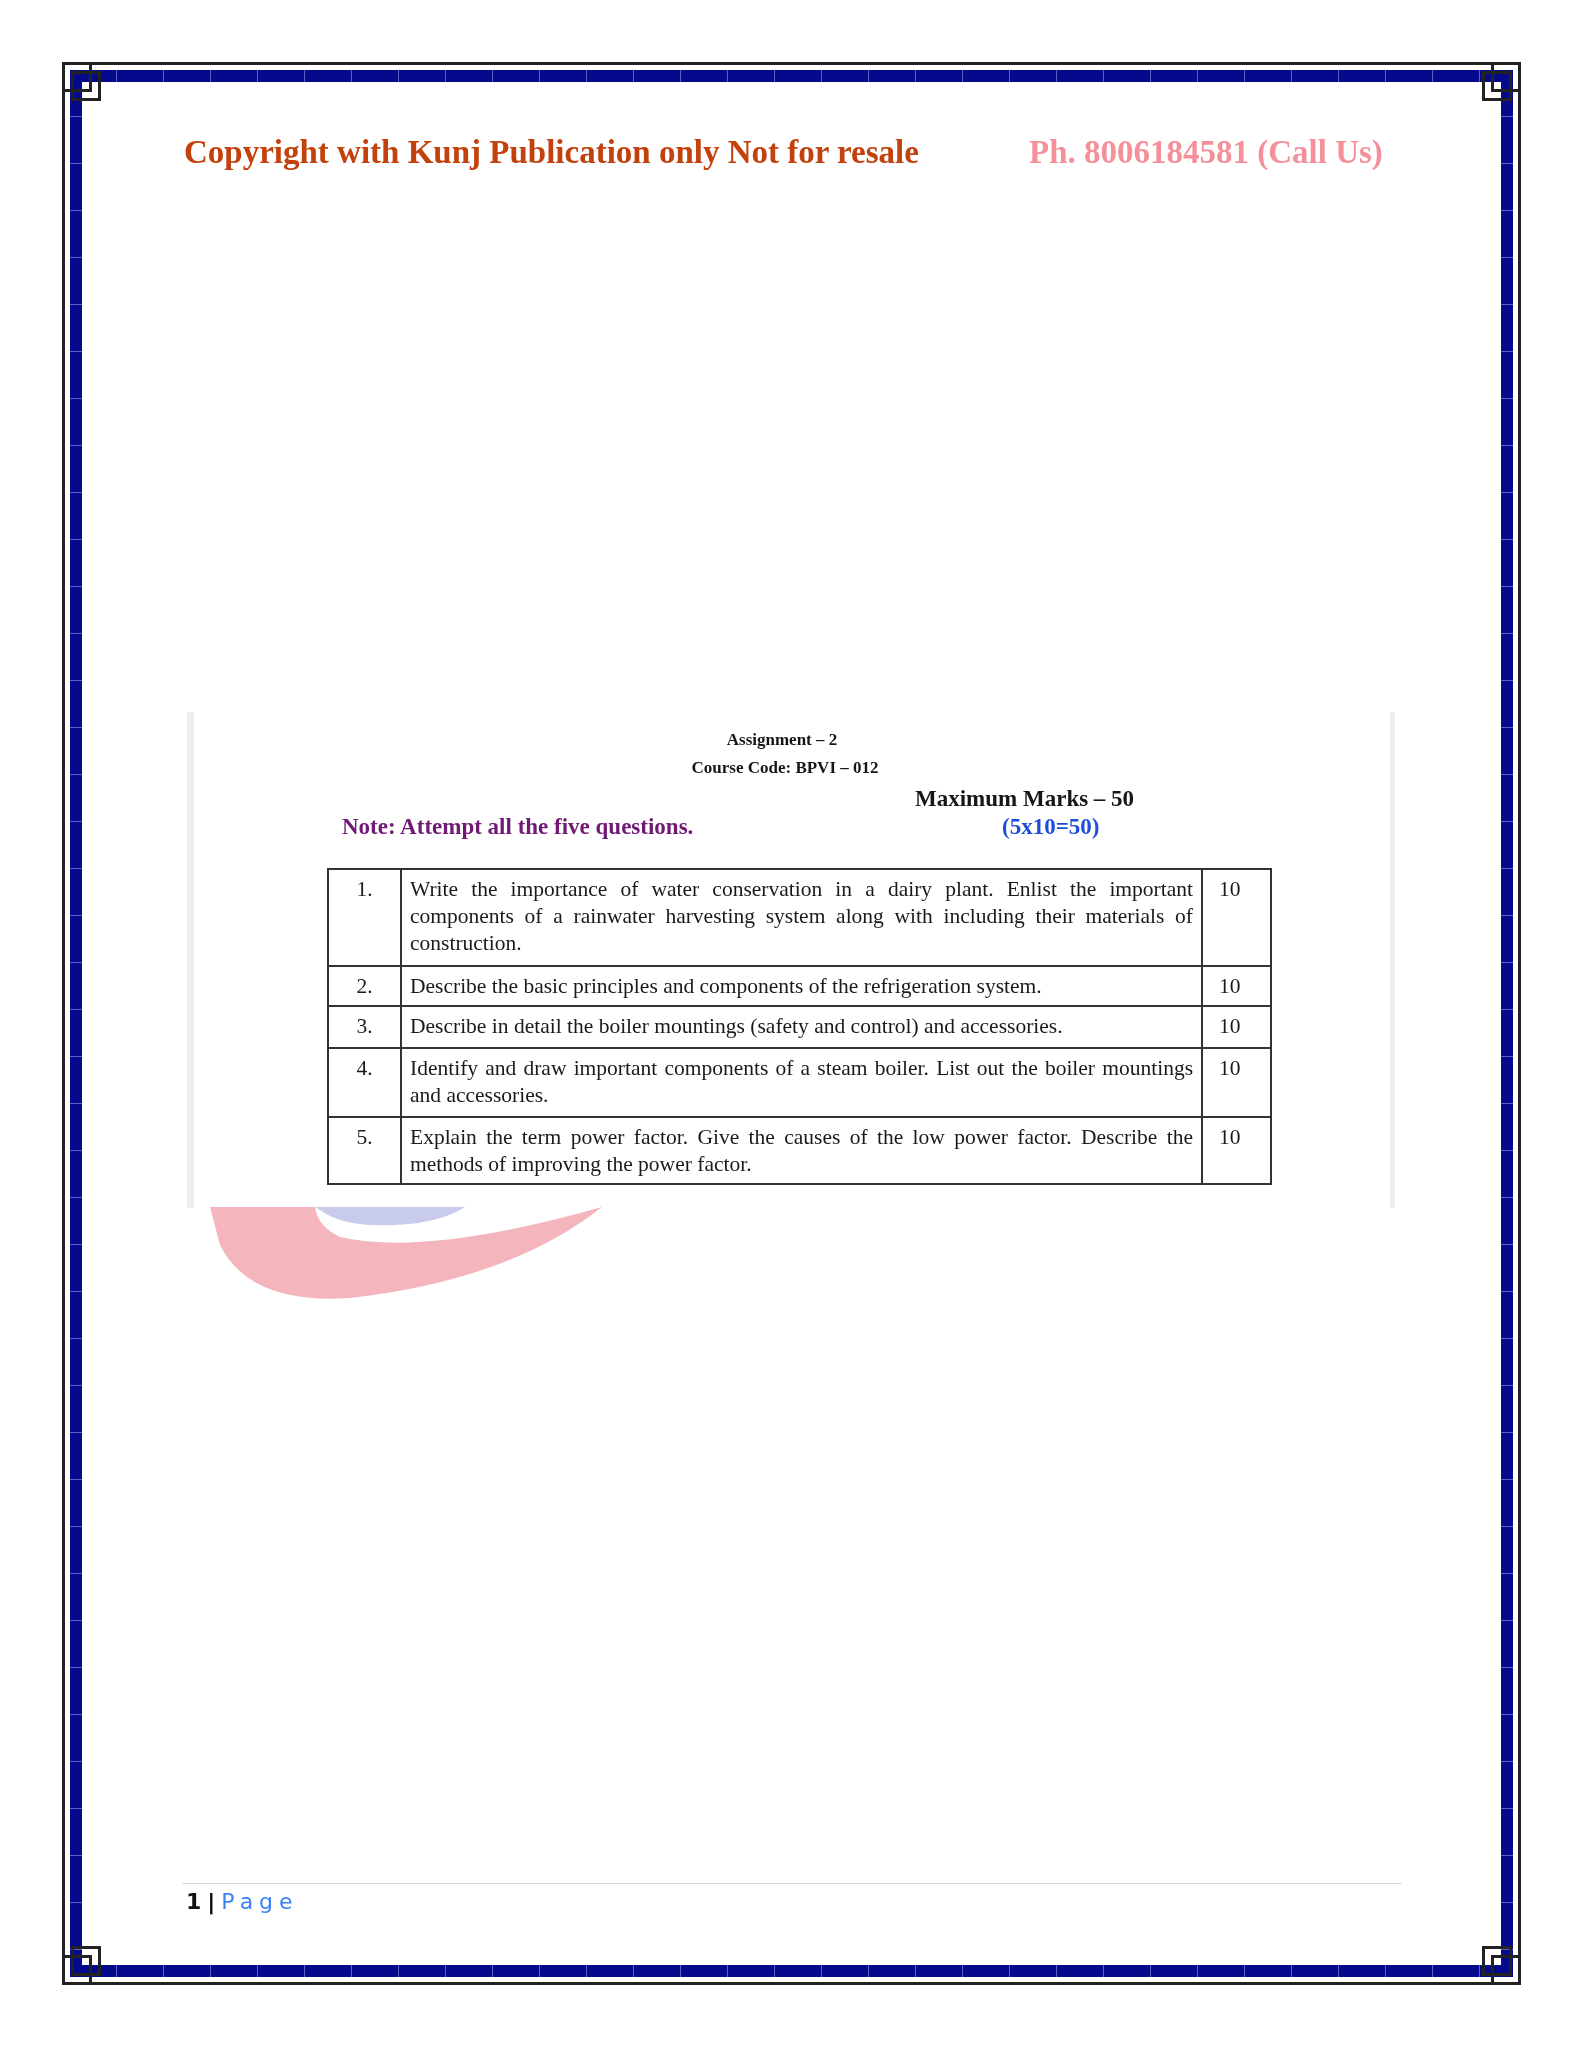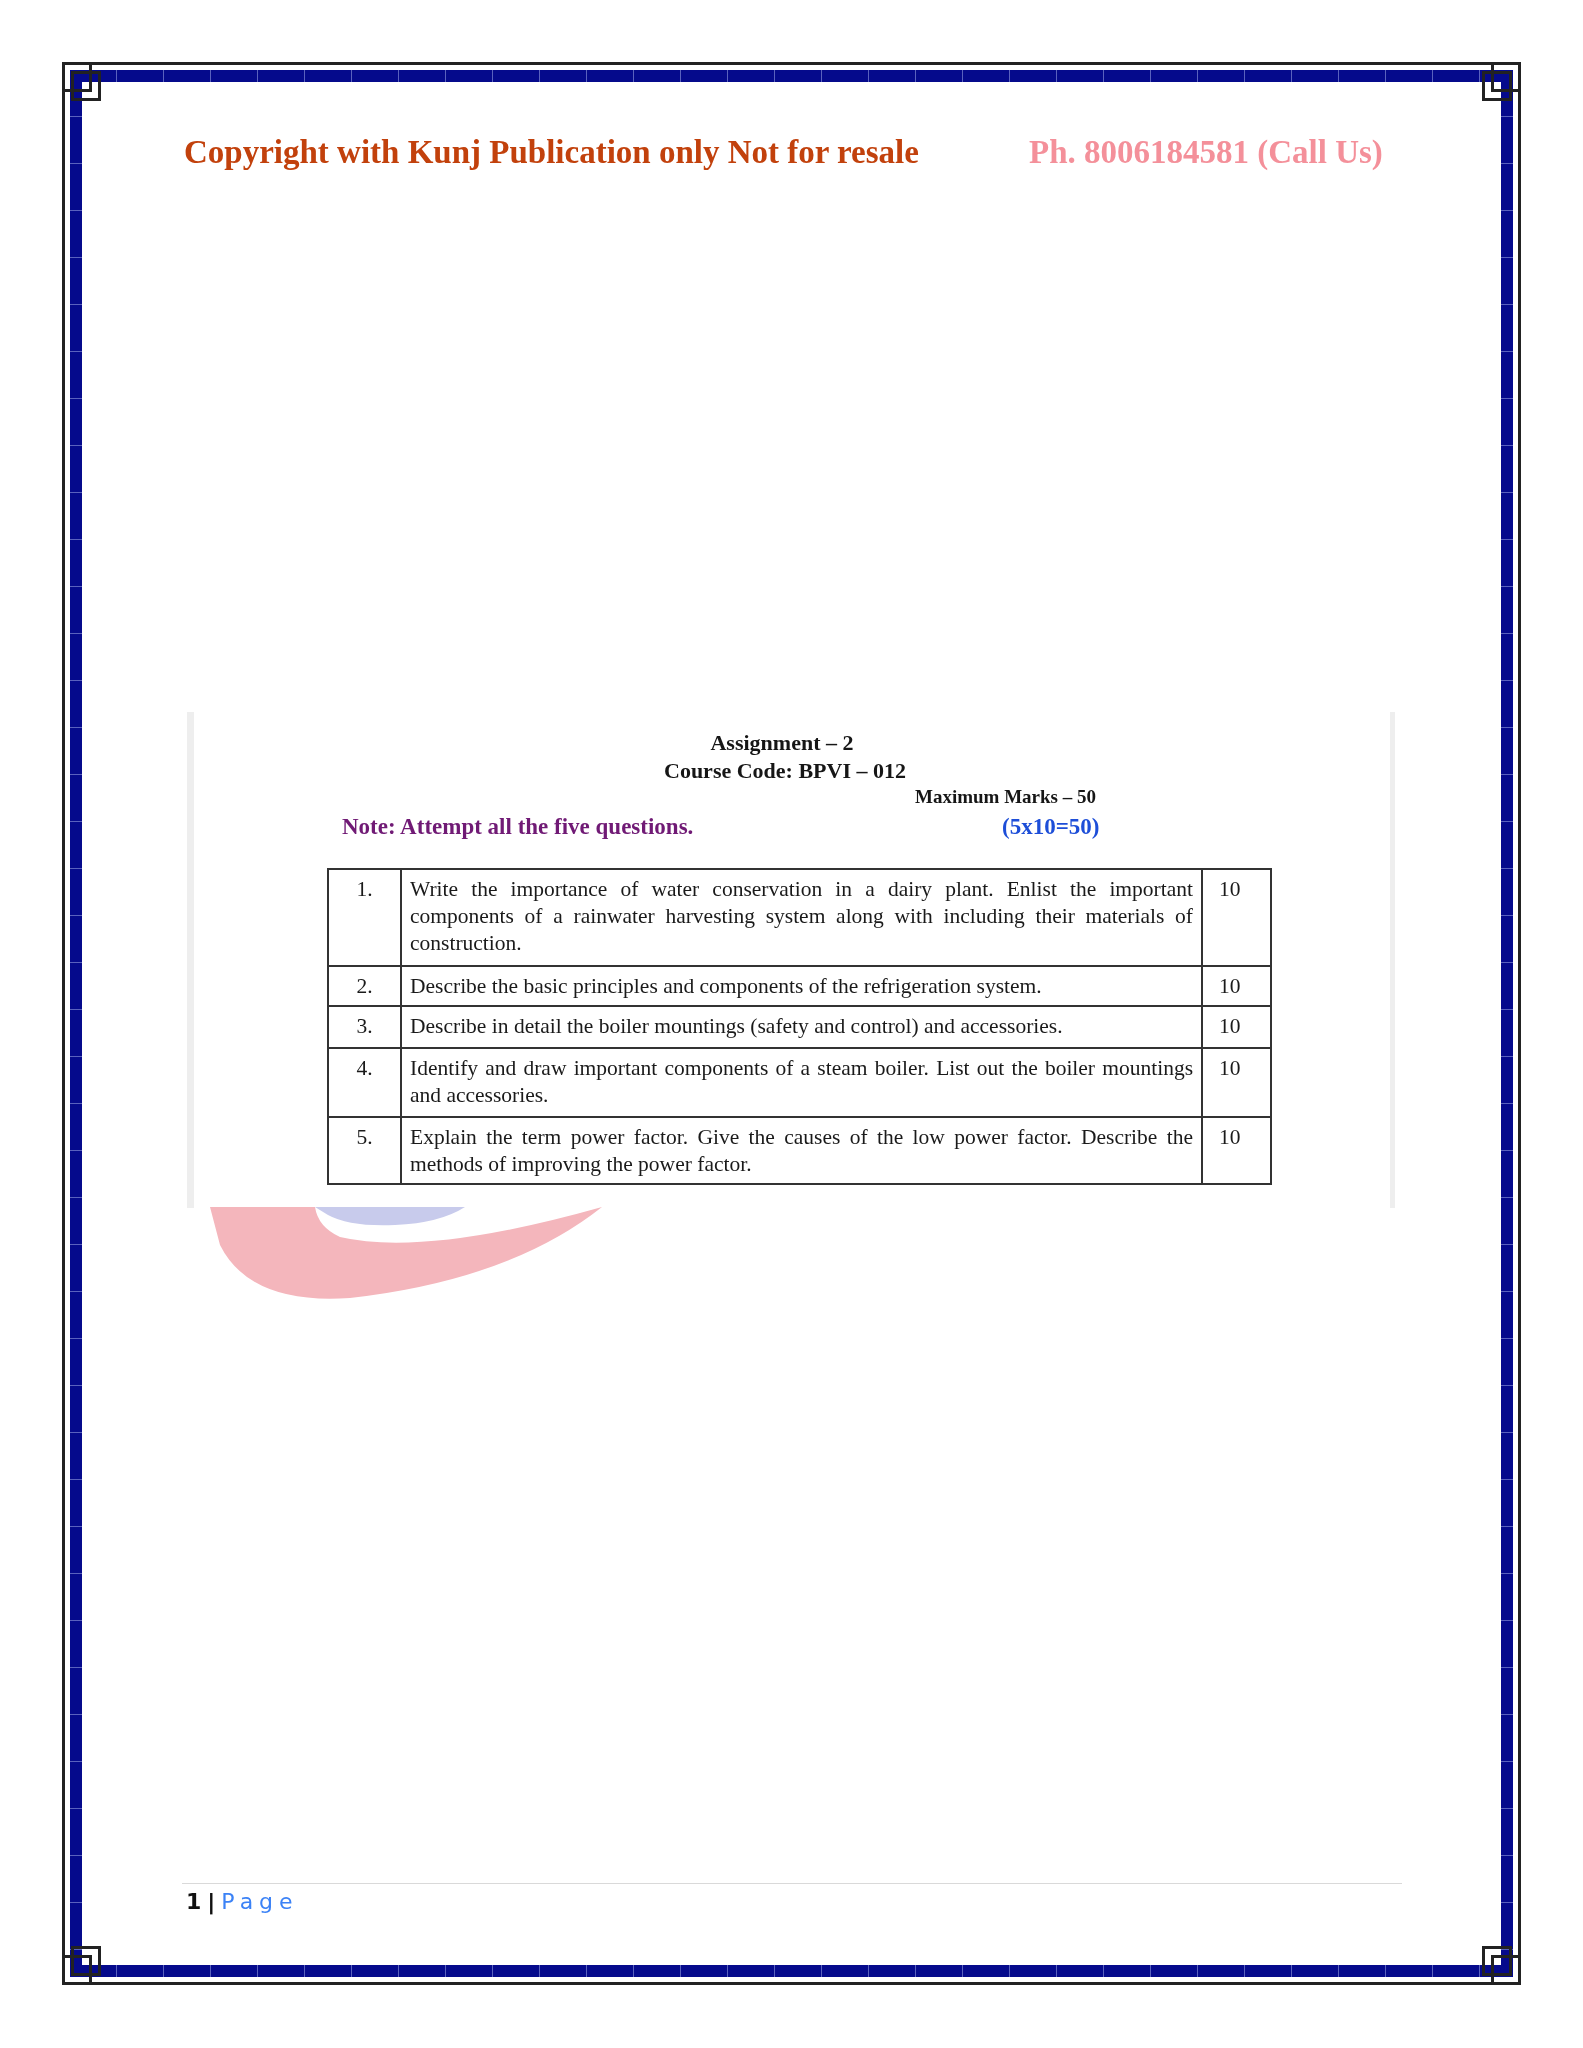--- a/index.html
+++ b/index.html
@@ -41,25 +41,25 @@
 
   
   .scan {
     position: absolute; left: 187px; top: 712px; width: 1208px; height: 496px;
     background: #ffffff;
     border-left: 7px solid #eeeeee; border-right: 5px solid #eeeeee;
     box-sizing: border-box;
   }
   .scan-title {
     position: absolute; left: 0; width: 100%; text-align: center;
-    font-weight: bold; font-size: 22px; color: #161616;
+    font-weight: bold; font-size: 17px; color: #161616;
   }
   .t1 { top: 18px; left: -10px; }
   .t2 { top: 46px; left: -7px; }
-  .max-marks { position: absolute; top: 74px; left: 721px; font-weight: bold; font-size: 19px; color: #161616; white-space: nowrap; }
+  .max-marks { position: absolute; top: 74px; left: 721px; font-weight: bold; font-size: 23px; color: #161616; white-space: nowrap; }
   .scheme { position: absolute; top: 102px; left: 808px; font-weight: bold; font-size: 23px; color: #1d4ed8; white-space: nowrap; }
   .note { position: absolute; top: 102px; left: 148px; font-weight: bold; font-size: 23px; color: #701a75; white-space: nowrap; }
 
   table.q {
     position: absolute; left: 133px; top: 156px; width: 945px;
     border-collapse: collapse; font-size: 21.5px; color: #1a1a1a;
     font-family: "Liberation Serif", serif;
   }
   table.q td { border: 2px solid #333; vertical-align: top; line-height: 27px; padding: 6px 8px 2px 8px; }
   table.q td.num { width: 55px; text-align: center; }

